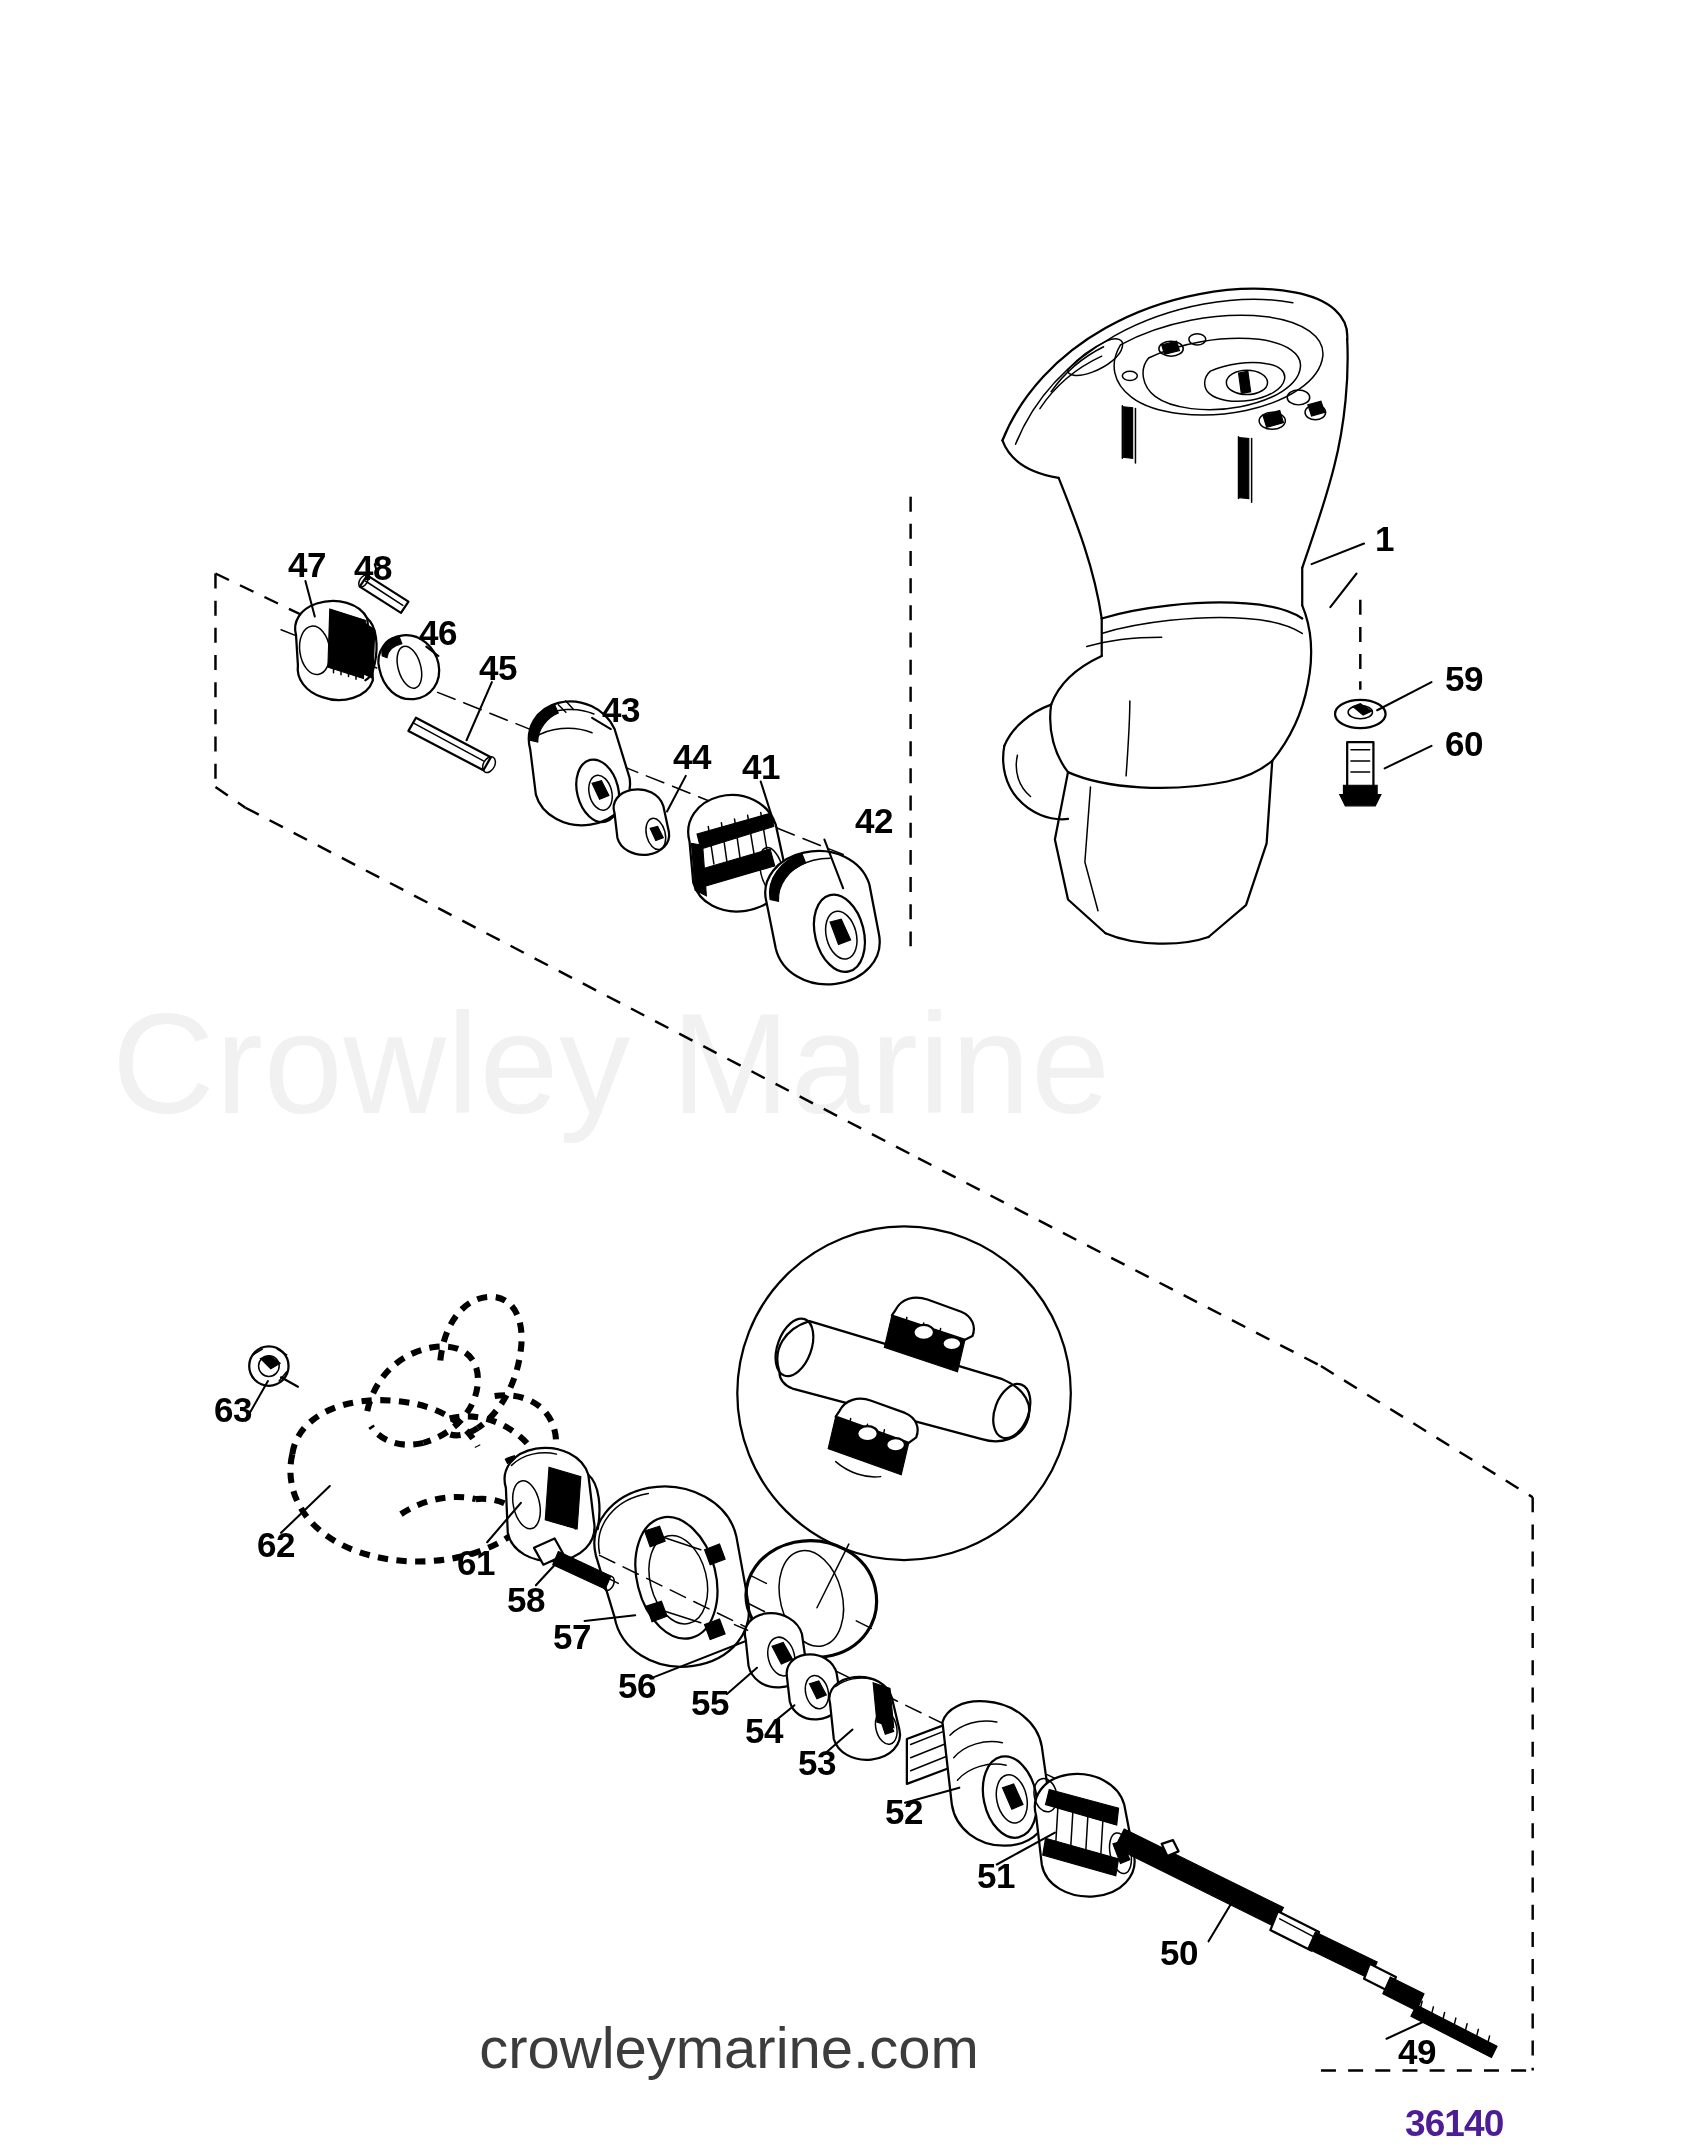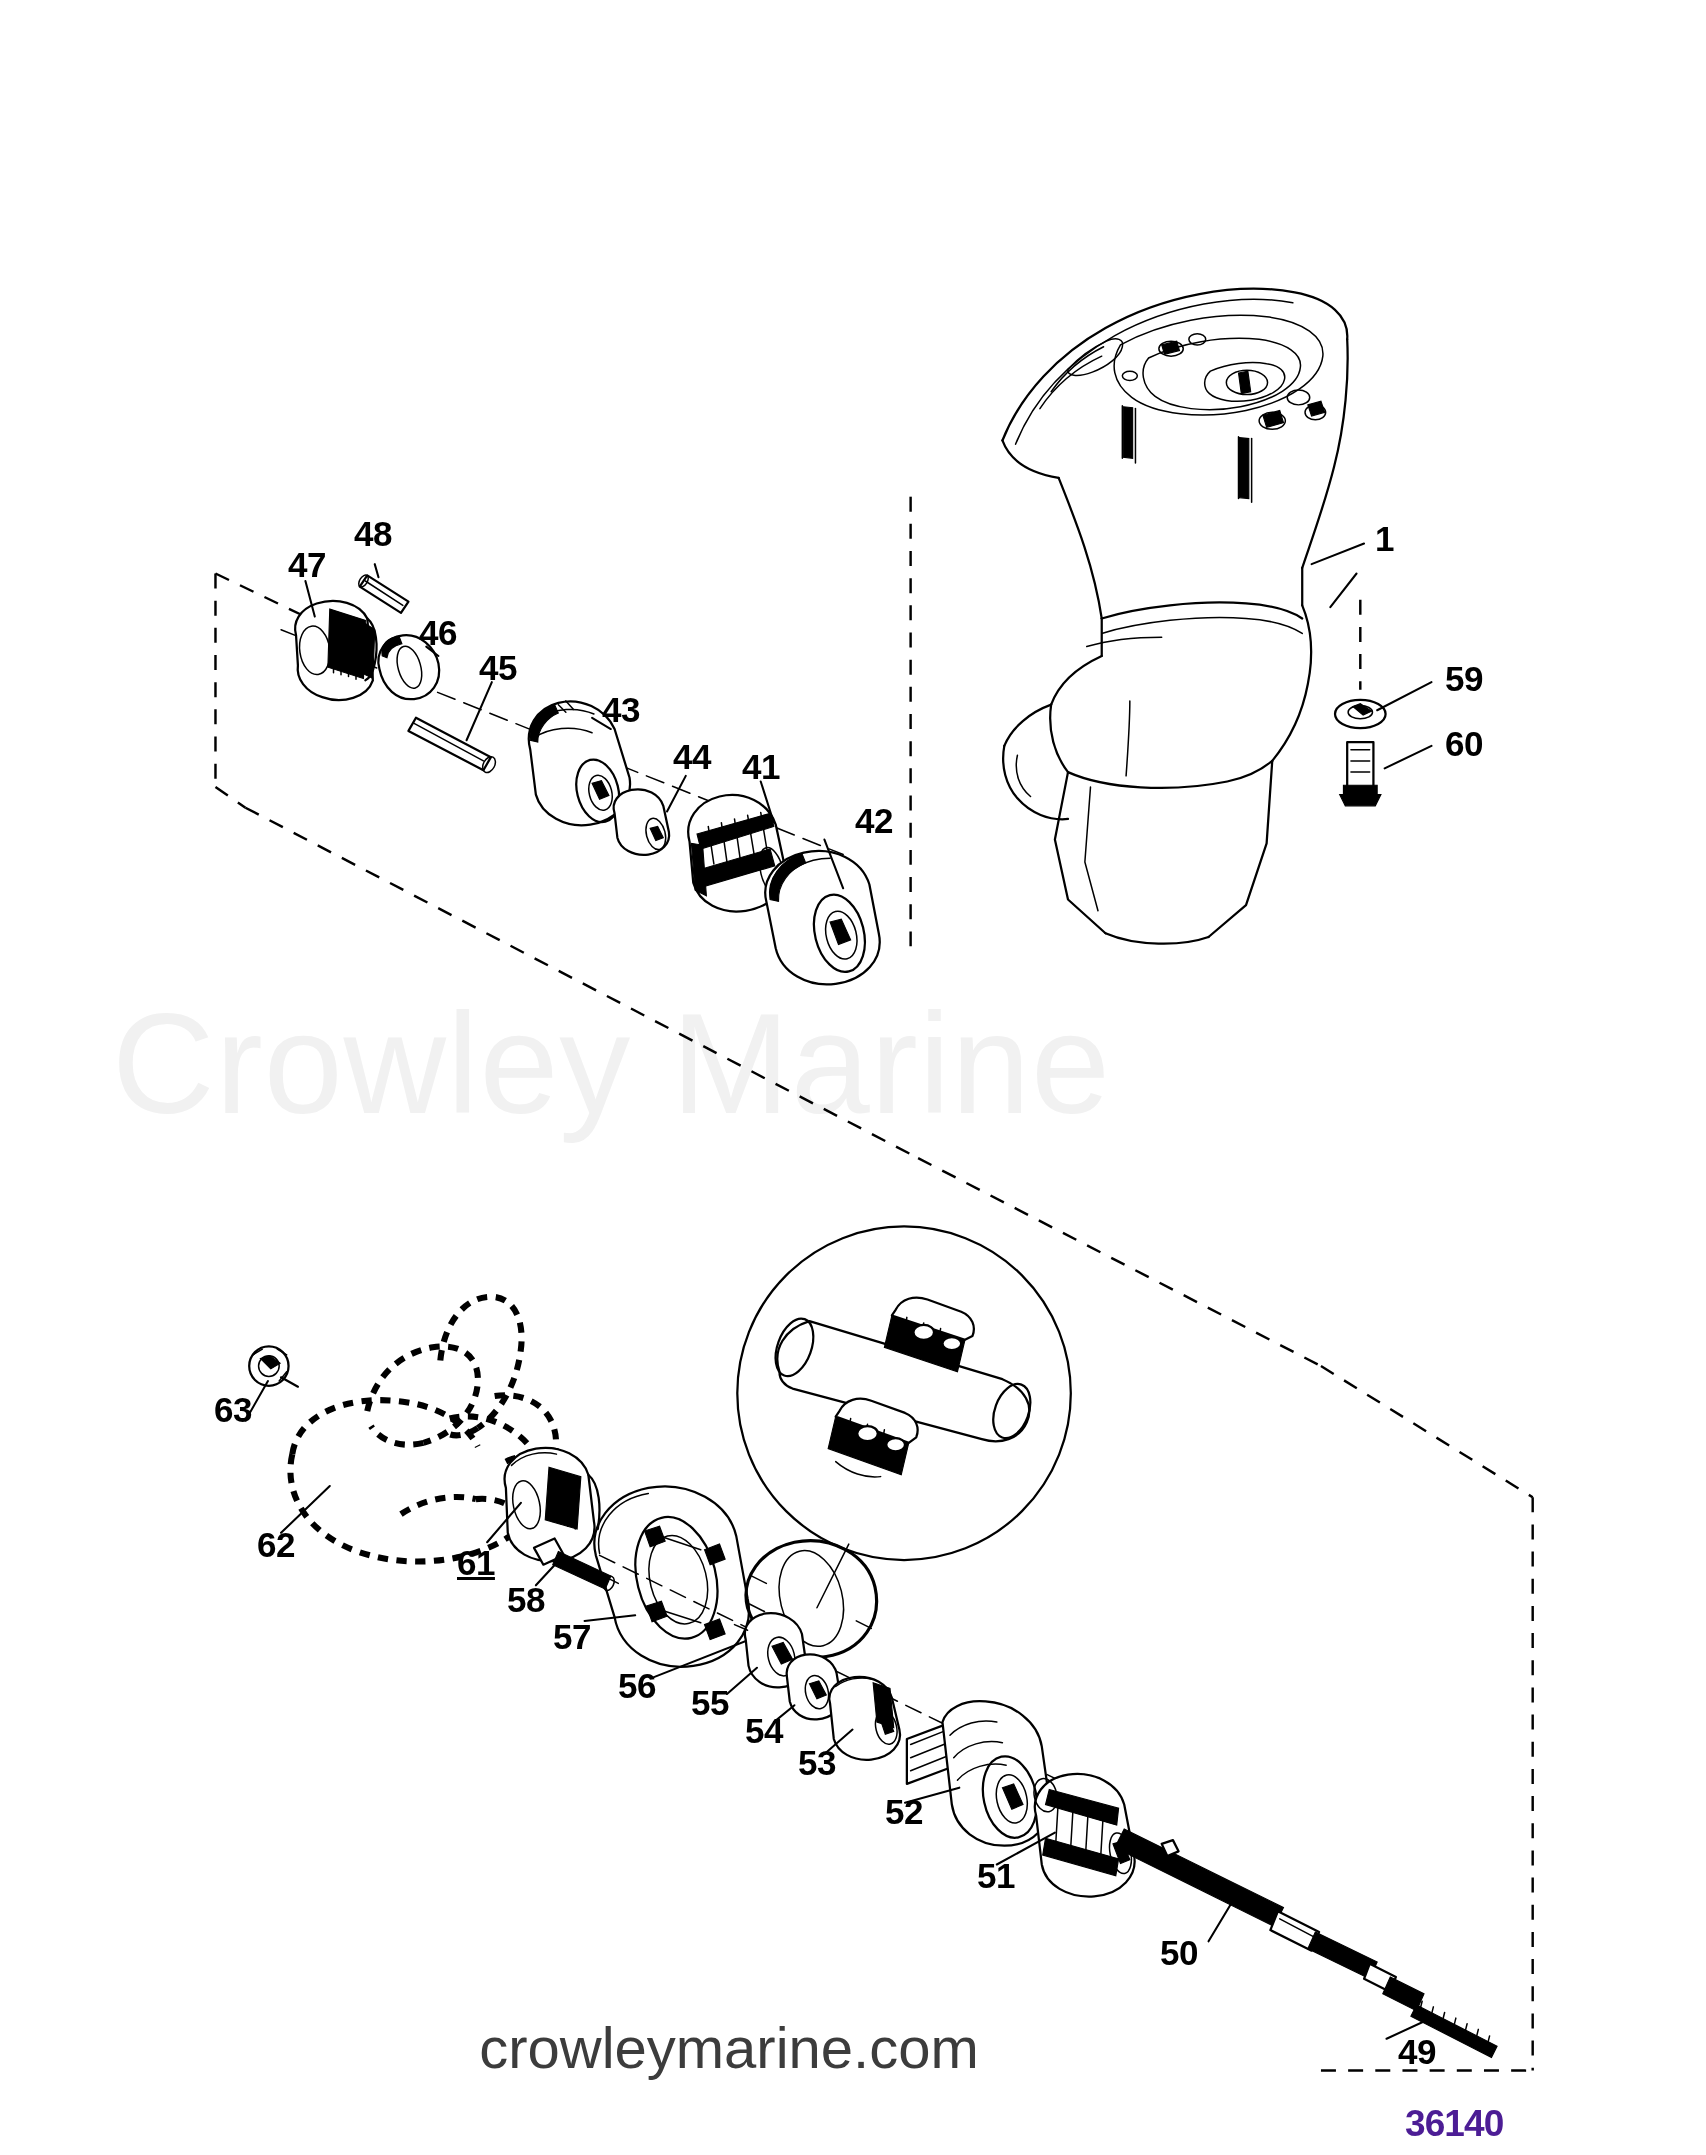--- a/index.html
+++ b/index.html
@@ -420,31 +420,31 @@
       <path class="leader" d="M1480 2176 L1532 2152"></path>
     </g>
 
   </svg>
 
   <div class="callout" style="left:1375px; top:521px;">1</div>
   <div class="callout" style="left:1445px; top:661px;">59</div>
   <div class="callout" style="left:1445px; top:726px;">60</div>
 
   <div class="callout" style="left:288px;  top:547px;">47</div>
-  <div class="callout" style="left:354px;  top:516px;">48</div>
+  <div class="callout" style="left:354px;  top:550px;">48</div>
   <div class="callout" style="left:419px;  top:615px;">46</div>
   <div class="callout" style="left:479px;  top:650px;">45</div>
   <div class="callout" style="left:602px;  top:692px;">43</div>
   <div class="callout" style="left:673px;  top:739px;">44</div>
   <div class="callout" style="left:742px;  top:749px;">41</div>
   <div class="callout" style="left:855px;  top:803px;">42</div>
 
   <div class="callout" style="left:214px;  top:1392px;">63</div>
   <div class="callout" style="left:257px;  top:1527px;">62</div>
-  <div class="callout" style="left:457px;  top:1545px;text-decoration:underline;">61</div>
+  <div class="callout" style="left:457px;  top:1545px;">61</div>
   <div class="callout" style="left:507px;  top:1582px;">58</div>
   <div class="callout" style="left:553px;  top:1619px;">57</div>
   <div class="callout" style="left:618px;  top:1668px;">56</div>
   <div class="callout" style="left:691px;  top:1685px;">55</div>
   <div class="callout" style="left:745px;  top:1713px;">54</div>
   <div class="callout" style="left:798px;  top:1745px;text-align:center;">53</div>
   <div class="callout" style="left:885px;  top:1794px;">52</div>
   <div class="callout" style="left:977px; top:1858px;">51</div>
   <div class="callout" style="left:1160px; top:1935px;">50</div>
   <div class="callout" style="left:1360px; top:2034px;margin-left:38px;">49</div>

